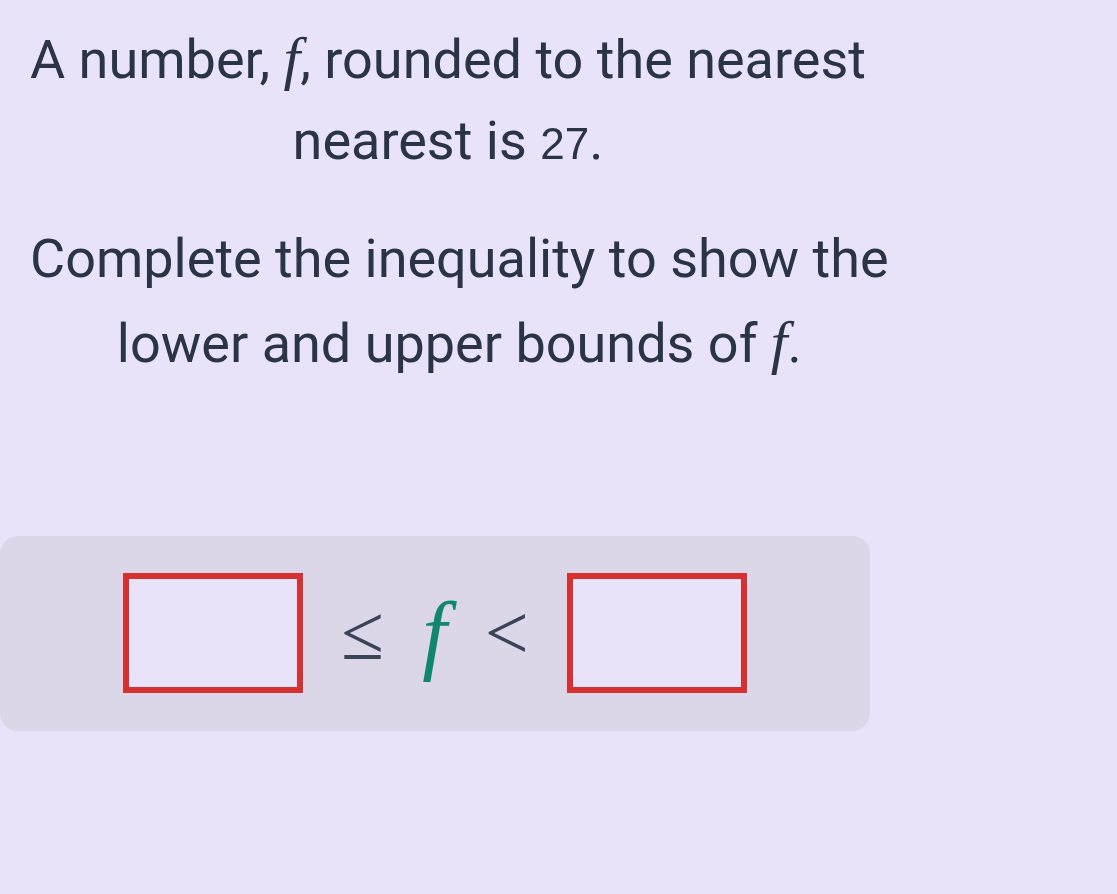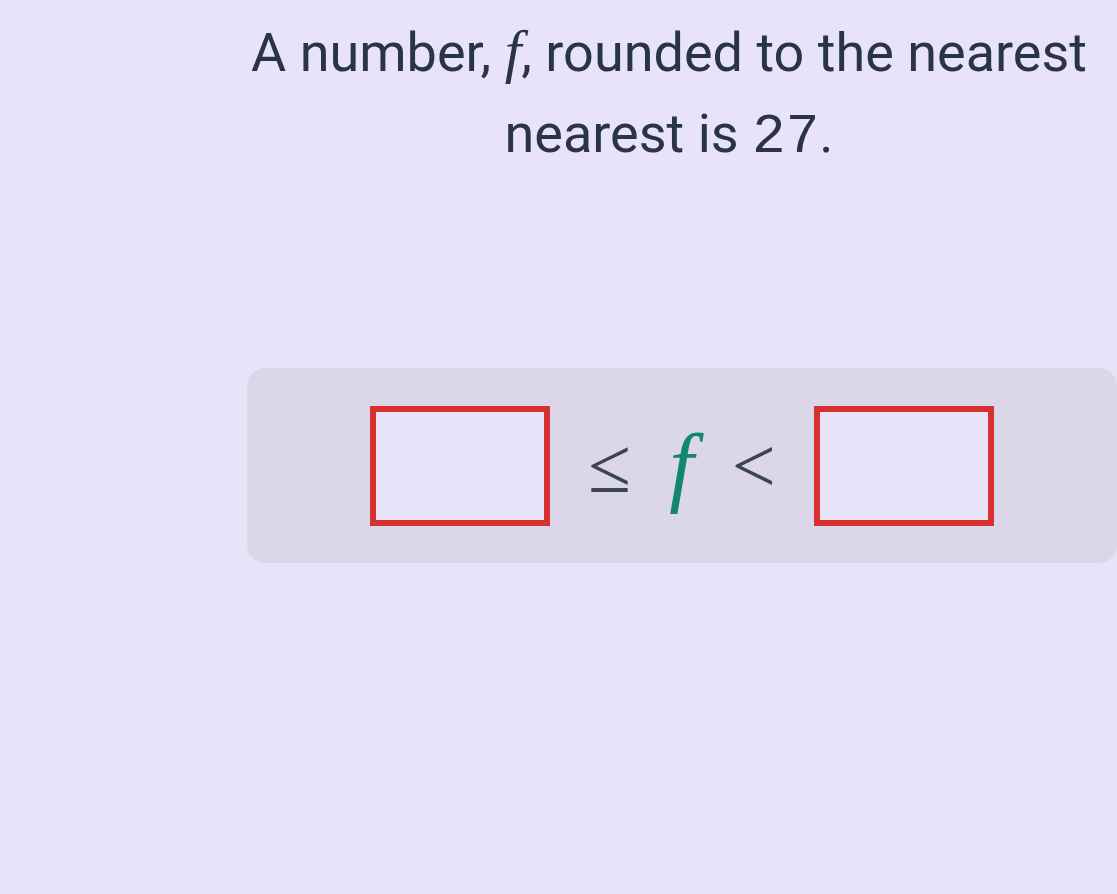--- a/index.html
+++ b/index.html
@@ -8,42 +8,42 @@
     width: 1117px;
     height: 894px;
     background: #e8e3f8;
     font-family: -apple-system, BlinkMacSystemFont, "Segoe UI", Roboto, sans-serif;
     color: #2a3447;
     overflow: hidden;
   }
   .container {
     display: flex;
     flex-direction: column;
-    align-items: flex-end;
+    align-items: flex-start;
     width: 100%;
     height: 100%;
-    padding-top: 8px;
+    padding-top: 15px;
     box-sizing: border-box;
   }
   .question {
     text-align: center;
     font-size: 54px;
     line-height: 1.45;
     margin: 0 30px 40px 30px;
     color: #2a3447;
     font-weight: 400;
   }
   .question .math-f {
     font-family: "Times New Roman", Georgia, serif;
     font-style: italic;
     font-size: 60px;
   }
   .question .math-n {
-    font-family: Liberation Mono, monospace;
-    font-size: 56px;
+    font-family: Liberation Sans, sans-serif;
+    font-size: 44px;
   }
   .prompt {
     text-align: center;
     font-size: 54px;
     line-height: 1.45;
     margin: 0 30px 0 30px;
     color: #2a3447;
     font-weight: 400;
   }
   .prompt .math-f {
@@ -86,20 +86,24 @@
 </head>
 <body>
 
 <div class="container">
 
   <p class="question">
     <span>A number, </span><span class="math-f">f</span><span>, rounded to the nearest</span><br>
     <span>nearest is </span><span class="math-n">27</span><span>.</span>
   </p>
 
+  <p class="prompt">
+    <span>Complete the inequality to show the</span><br>
+    <span>lower and upper bounds of </span><span class="math-f">f</span><span>.</span>
+  </p>
 
   <div class="answer-box">
     <div class="input-box"></div>
     <span class="sym">≤</span>
     <span class="var-f">f</span>
     <span class="sym">&lt;</span>
     <div class="input-box"></div>
   </div>
 
 </div>

